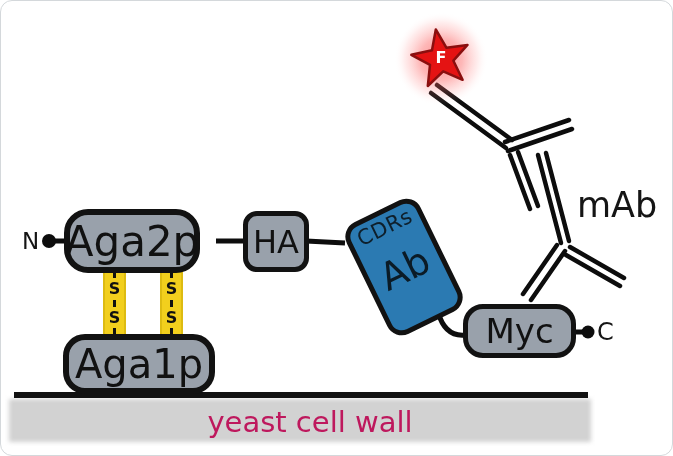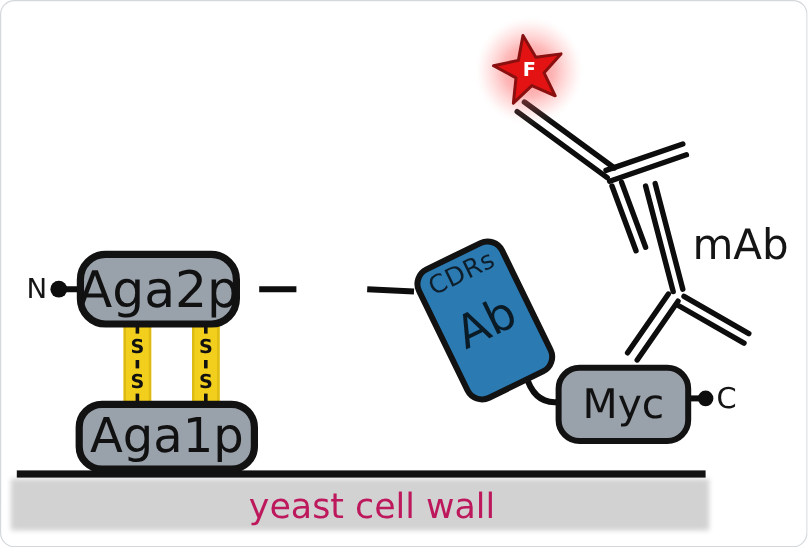--- a/index.html
+++ b/index.html
@@ -13,21 +13,21 @@
   .abs{position:absolute;}
   
   .pbox{
     position:absolute;background:#99a1ab;border:6px solid #121212;
     display:flex;align-items:center;justify-content:center;
     box-sizing:border-box;z-index:2;color:#111;
   }
   .aga2p{left:63px;top:208px;width:136px;height:64px;border-radius:24px;font-size:42px;}
   .aga1p{left:62px;top:333px;width:152px;height:60px;border-radius:22px;font-size:40px;}
   .ha{left:242px;top:210px;width:66px;height:61px;border-radius:14px;border-width:5px;font-size:32px;}
-  .myc{left:462px;top:303px;width:113px;height:66px;border-radius:20px;border-width:5px;font-size:34px;}
+  .myc{left:462px;top:303px;width:113px;height:54px;border-radius:20px;border-width:5px;font-size:34px;}
   .abbox{
     position:absolute;left:362px;top:204px;width:82px;height:124px;
     background:#2b7ab2;border:5px solid #121212;border-radius:16px;
     box-sizing:border-box;transform:rotate(-26deg);z-index:2;
     display:flex;flex-direction:column;align-items:center;color:#10222e;
   }
   .abbox .cdrs{font-size:21px;margin-top:1px;letter-spacing:.5px;color:#0e1f2b;}
   .abbox .ab{font-size:38px;margin-top:12px;color:#0b1b26;}
   
   .ssband{
@@ -123,20 +123,23 @@
     <span class="s">S</span>
     <div class="tick"></div>
   </div>
 
   <div class="pbox aga2p">
     <span>Aga2p</span>
   </div>
   <div class="pbox aga1p">
     <span>Aga1p</span>
   </div>
+  <div class="pbox ha">
+    <span>HA</span>
+  </div>
   <div class="pbox myc">
     <span>Myc</span>
   </div>
 
   <div class="abbox">
     <span class="cdrs">CDRs</span>
     <span class="ab">Ab</span>
   </div>
 
   <div class="lab n-lab">N</div>

